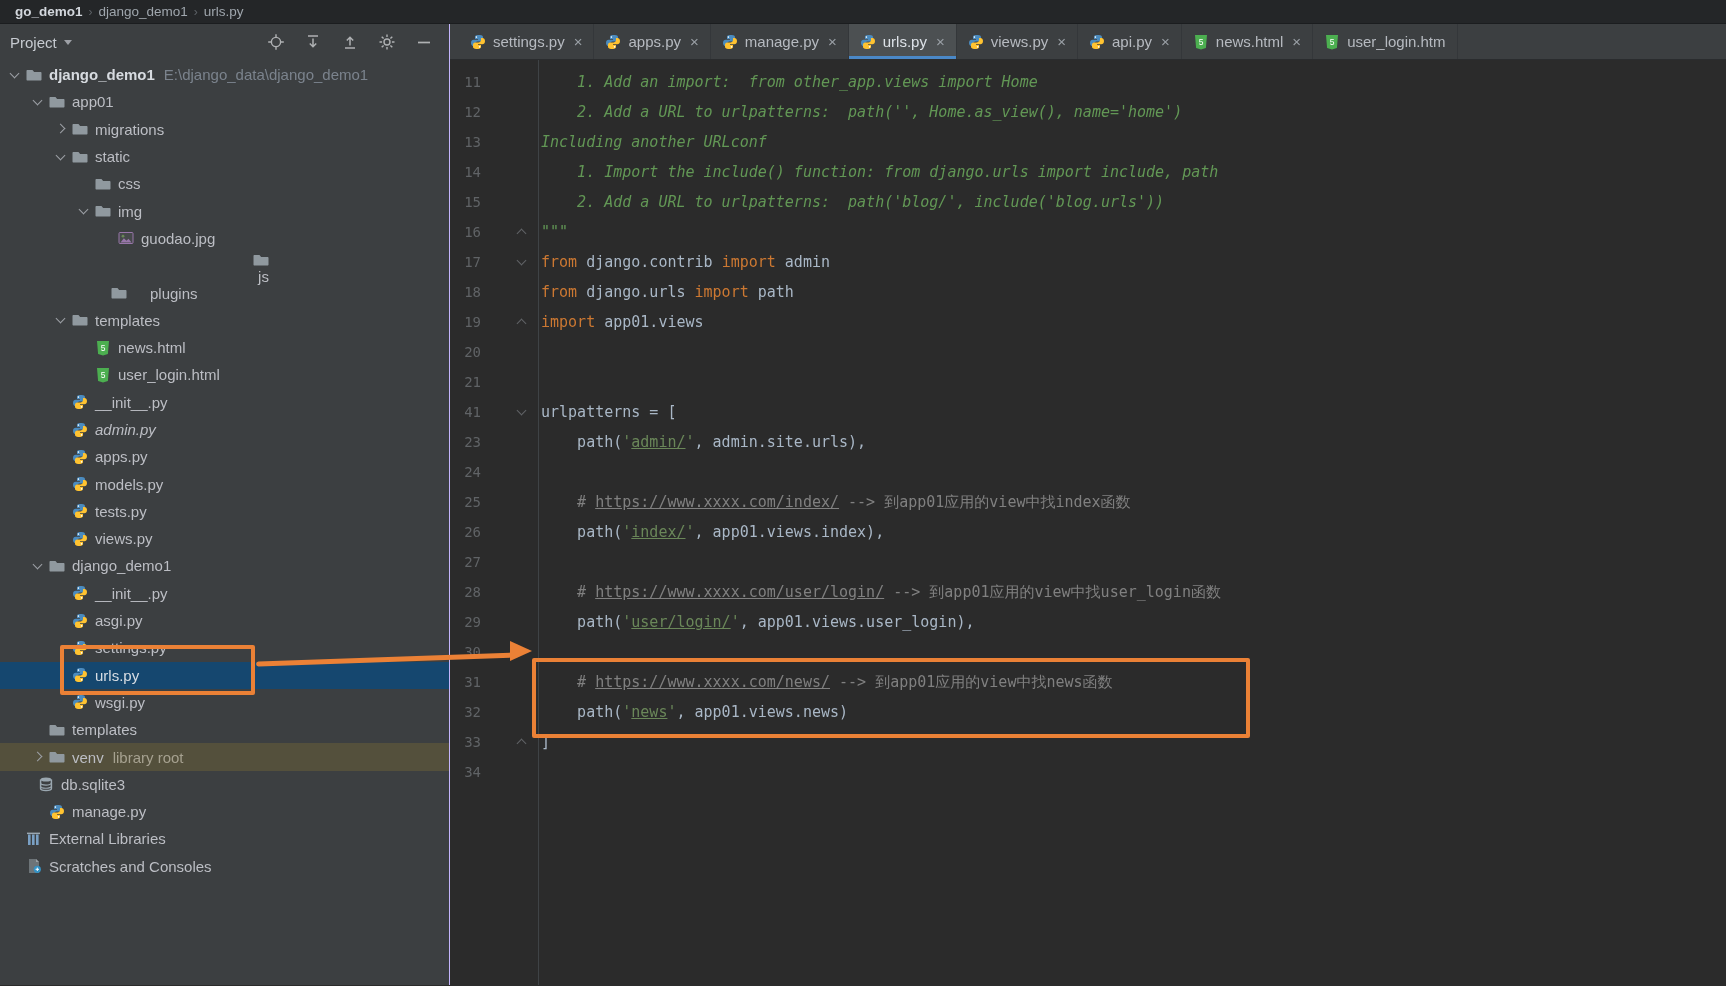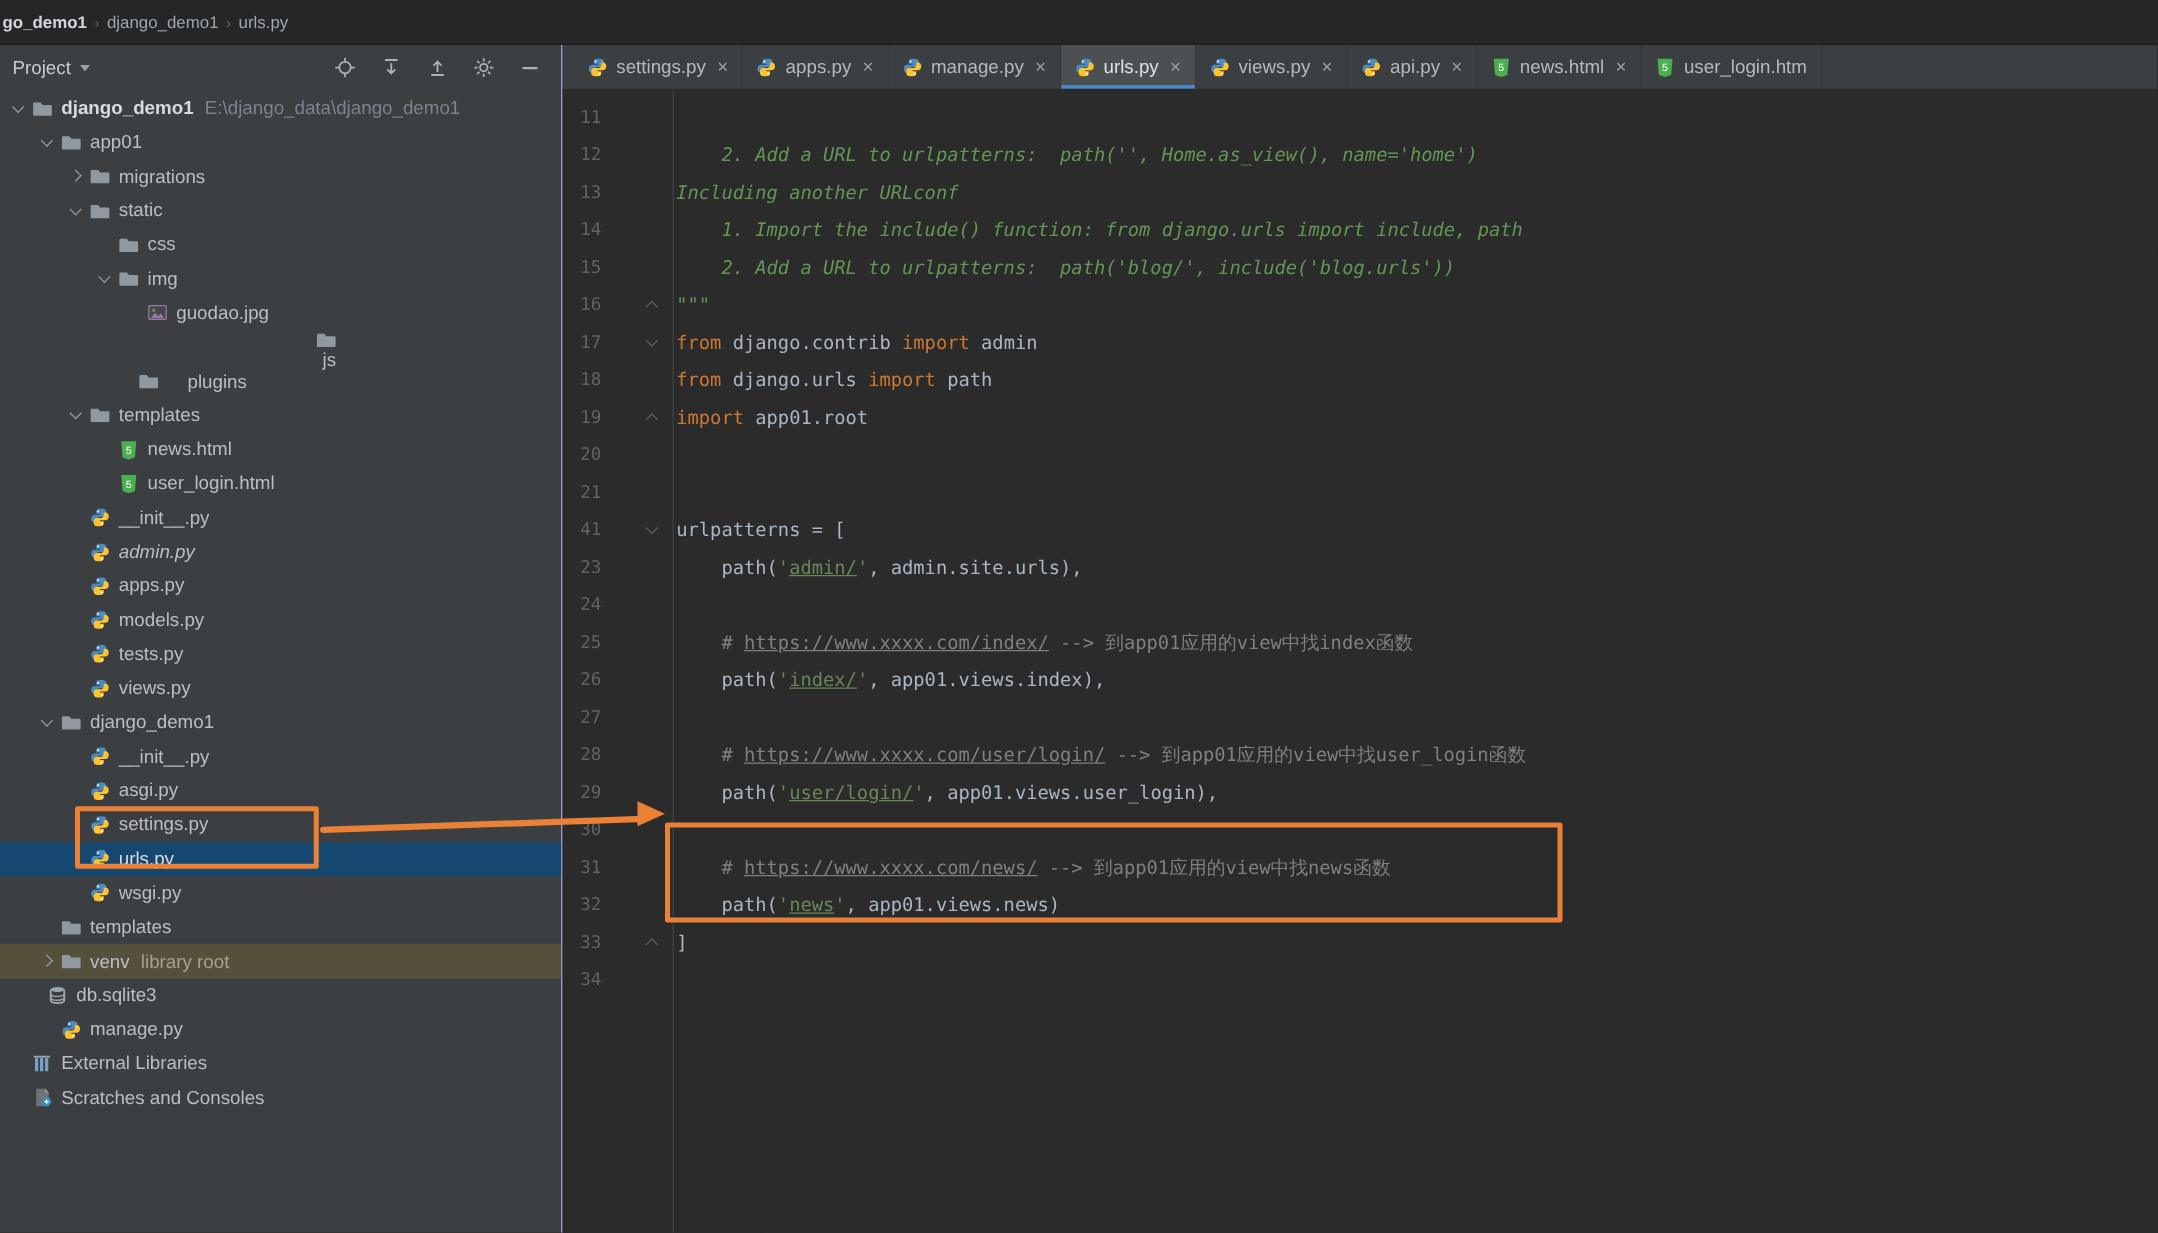--- a/index.html
+++ b/index.html
@@ -1,21 +1,21 @@
 <!DOCTYPE html>
 <html><head>
 <meta charset="utf-8">
 <style>
   * { margin:0; padding:0; box-sizing:border-box; }
   html,body { width:1726px; height:986px; overflow:hidden; }
   body { background:#2b2b2b; font-family:"Liberation Sans",sans-serif; position:relative; color:#bcbec4; }
 
   
-  .breadcrumb-bar { height:36px; background:#242628; border-bottom:1px solid #1b1d1f;
-    display:flex; align-items:center; padding-left:2px; gap:6px; font-size:13.5px; }
+  .breadcrumb-bar { height:24px; background:#242628; border-bottom:1px solid #1b1d1f;
+    display:flex; align-items:center; padding-left:15px; gap:6px; font-size:13.5px; }
   .bc-item { color:#9fa6ad; }
   .bc-item.first { color:#d3d7dd; font-weight:bold; }
   .bc-sep { color:#5c6166; font-size:12px; }
 
   
   .main { display:flex; height:961px; }
 
   
   .sidebar { width:450px; background:#3c3f41; border-right:1px solid #c4b5fd; flex:none; display:flex; flex-direction:column; }
   .sidebar-toolbar { height:36px; flex:none; display:flex; align-items:center; padding:0 10px; }
@@ -542,20 +542,21 @@
               <text x="8" y="11.2" font-size="8.5" fill="#fff" text-anchor="middle" font-family="sans-serif">5</text>
             </svg>
           </span>
           <span>user_login.htm</span>
         </div>
       </div>
     <div class="code-area" id="code">
         <div class="cl">
           <span class="ln">11</span>
           <span class="fc"></span>
+          <span class="ct"><span class="sg-doc">    1. Add an import:  from other_app.views import Home</span></span>
         </div>
         <div class="cl">
           <span class="ln">12</span>
           <span class="fc"></span>
           <span class="ct"><span class="sg-doc">    2. Add a URL to urlpatterns:  path('', Home.as_view(), name='home')</span></span>
         </div>
         <div class="cl">
           <span class="ln">13</span>
           <span class="fc"></span>
           <span class="ct"><span class="sg-doc">Including another URLconf</span></span>
@@ -587,21 +588,21 @@
         <div class="cl">
           <span class="ln">18</span>
           <span class="fc"></span>
           <span class="ct"><span class="sg-kw">from</span><span class="sg-pl"> django.urls </span><span class="sg-kw">import</span><span class="sg-pl"> path</span></span>
         </div>
         <div class="cl">
           <span class="ln">19</span>
           <span class="fc">
             <span class="fold up"></span>
           </span>
-          <span class="ct"><span class="sg-kw">import</span><span class="sg-pl"> app01.root</span></span>
+          <span class="ct"><span class="sg-kw">import</span><span class="sg-pl"> app01.views</span></span>
         </div>
         <div class="cl">
           <span class="ln">20</span>
           <span class="fc"></span>
           <span class="ct"></span>
         </div>
         <div class="cl">
           <span class="ln">21</span>
           <span class="fc"></span>
           <span class="ct"></span>

